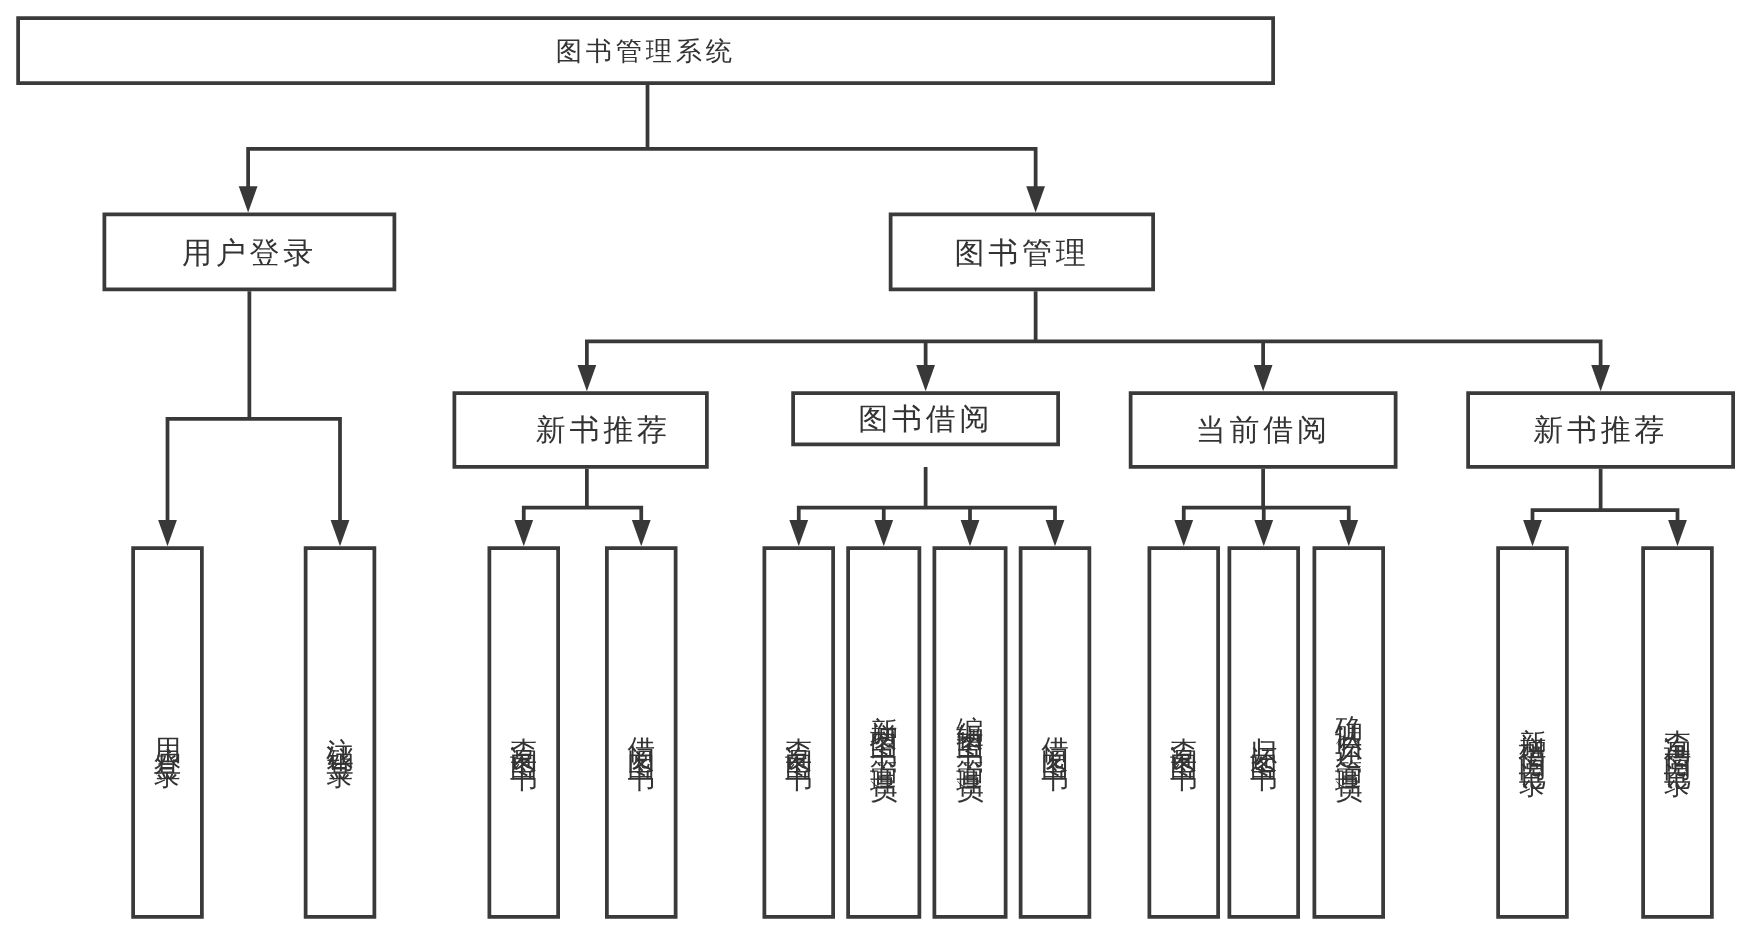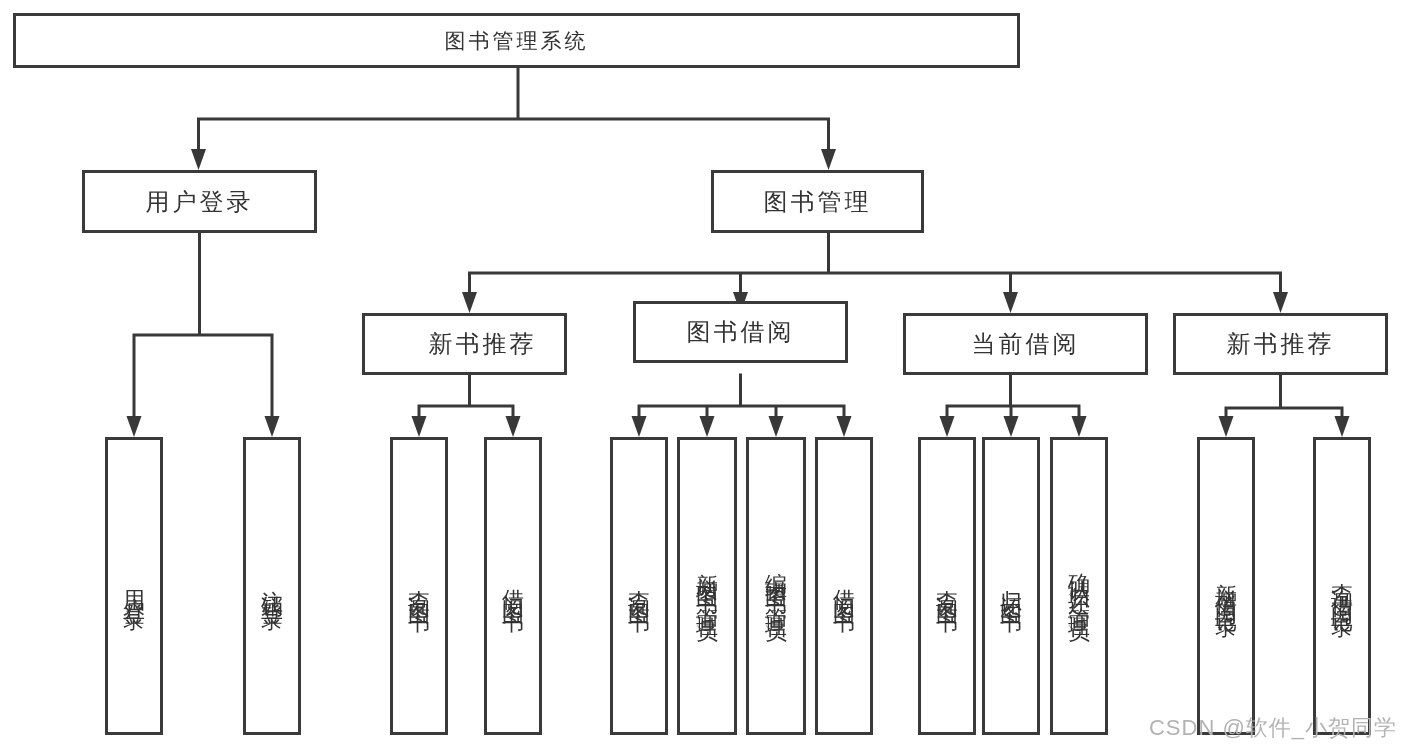--- a/index.html
+++ b/index.html
@@ -105,24 +105,24 @@
   <div class="node branch-node" style="left:82px; top:170px; width:235px; height:63px;">
     <span>用户登录</span>
   </div>
   <div class="node branch-node" style="left:711px; top:170px; width:213px; height:63px;">
     <span>图书管理</span>
   </div>
 
   <div class="node branch-node" style="left:362px; top:313px; width:205px; height:62px;padding-left:36px;">
     <span>新书推荐</span>
   </div>
-  <div class="node branch-node" style="left:633px; top:301px; width:215px; height:62px;text-align:right;">
+  <div class="node branch-node" style="left:633px; top:313px; width:215px; height:44px;text-align:right;">
     <span>图书借阅</span>
   </div>
-  <div class="node branch-node" style="left:903px; top:313px; width:245px; height:62px;">
+  <div class="node branch-node" style="left:903px; top:313px; width:215px; height:62px;">
     <span>当前借阅</span>
   </div>
   <div class="node branch-node" style="left:1173px; top:313px; width:215px; height:62px;">
     <span>新书推荐</span>
   </div>
 
   <div class="node leaf-node" style="left:105px; top:437px; width:58px; height:298px;">
     <span>用户登录</span>
   </div>
   <div class="node leaf-node" style="left:243px; top:437px; width:58px; height:298px;">
@@ -155,15 +155,14 @@
   <div class="node leaf-node" style="left:1050px; top:437px; width:58px; height:298px;">
     <span>确认归还（管理员）</span>
   </div>
   <div class="node leaf-node" style="left:1197px; top:437px; width:58px; height:298px;">
     <span>新增借阅记录</span>
   </div>
   <div class="node leaf-node" style="left:1313px; top:437px; width:58px; height:298px;">
     <span>查询借阅记录</span>
   </div>
 
-  <div class="watermark">CSDN @软件_小贺同学</div>
 
 </div>
 
 </body></html>

